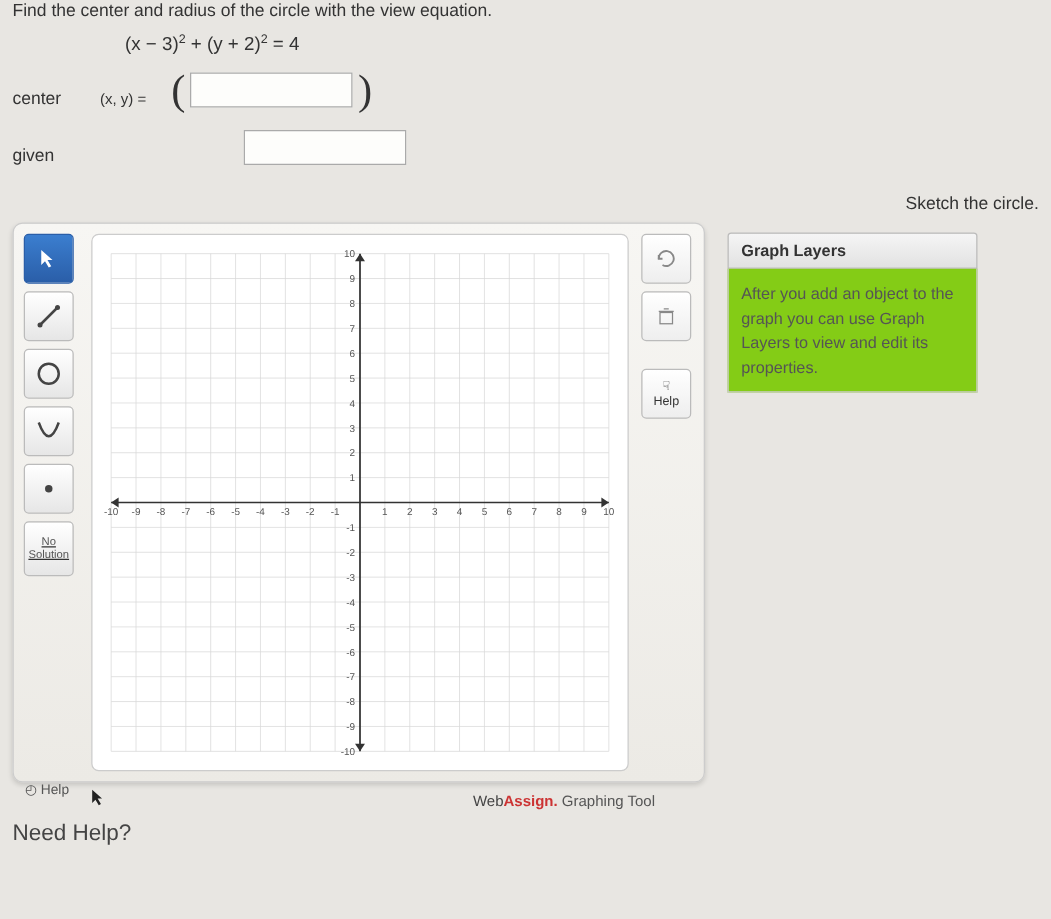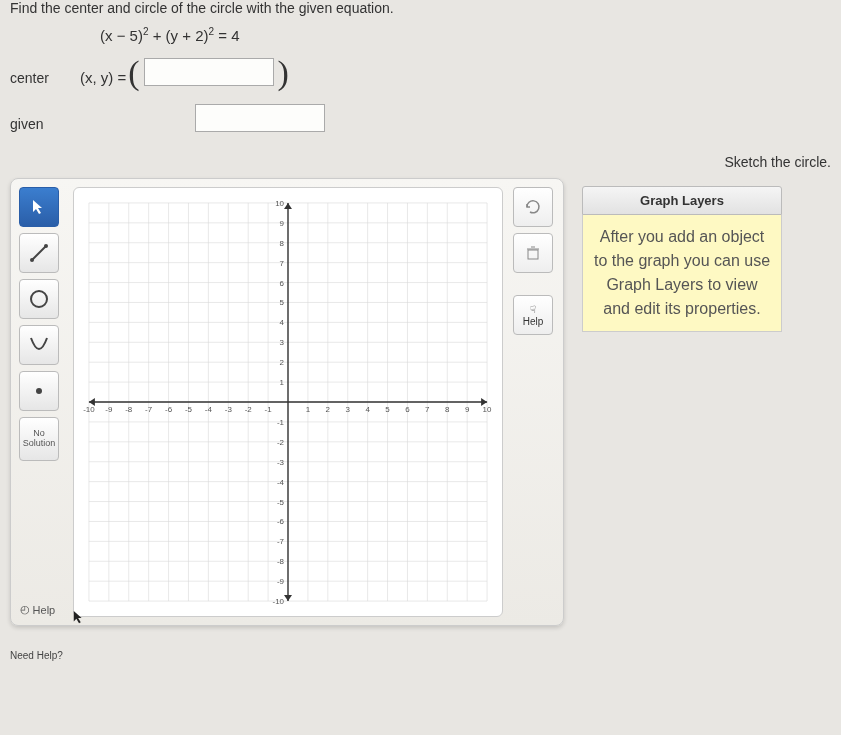--- a/index.html
+++ b/index.html
@@ -9,21 +9,21 @@
     color: #333;
     padding: 0 10px 20px 10px;
     width: 841px;
     overflow: hidden;
   }
   .question-text { font-size: 14px; color: #333; margin-bottom: 10px; }
   .equation { font-size: 15px; margin: 6px 0 14px 90px; white-space: nowrap; }
   .equation sup { font-size: 10px; vertical-align: super; }
   .row { display: flex; align-items: flex-end; margin: 8px 0; }
   .row-label { width: 70px; font-size: 14px; }
-  .xy { font-size: 15px; margin-right: 2px; }
+  .xy { font-size: 12px; margin-right: 20px; }
   .paren { font-size: 34px; font-family: "Times New Roman", serif; line-height: 0.8; }
   .answer-input {
     width: 130px; height: 28px;
     border: 1px solid #aaa;
     background: #fdfdfb;
     font-size: 13px;
     padding: 2px 4px;
     margin: 0 4px;
   }
   .radius-input { margin-left: 115px; margin-top: 10px; }
@@ -41,20 +41,21 @@
     padding: 8px;
     display: flex;
     gap: 8px;
     box-shadow: 0 2px 4px rgba(0,0,0,0.15);
   }
   .toolbar {
     display: flex;
     flex-direction: column;
     gap: 6px;
     width: 46px;
+    text-decoration: underline;
   }
   .tool {
     width: 40px; height: 40px;
     border: 1px solid #bbb;
     border-radius: 4px;
     background: linear-gradient(#fff,#e6e6e6);
     display: flex; align-items: center; justify-content: center;
     font-size: 16px;
     cursor: pointer;
   }
@@ -101,57 +102,57 @@
   .footer {
     text-align: right;
     font-size: 12px;
     color: #555;
     margin-top: 8px;
     padding-right: 40px;
   }
   .footer .wa1 { color: #444; font-weight: normal; }
   .footer .wa2 { color: #c33; font-weight: bold; }
 
-  .layers-panel { margin-left: 18px; margin-top: 8px; text-align: center; }
+  .layers-panel { margin-left: 18px; margin-top: 8px; }
   .layers-header {
     background: linear-gradient(#f5f5f5,#e2e2e2);
     border: 1px solid #bbb;
     padding: 6px 10px;
     font-size: 13px; font-weight: bold; color: #333;
     width: 200px;
     border-radius: 3px 3px 0 0;
   }
   .layers-body {
     border: 1px solid #ccc;
     border-top: none;
-    background: #fef9c3;
+    background: #84cc16;
     padding: 10px;
-    font-size: 16px; color: #555;
+    font-size: 13px; color: #555;
     width: 200px;
     line-height: 1.5;
   }
   .need-help {
-    margin-top: 24px; font-size: 10px; color: #444;
+    margin-top: 8px; font-size: 18px; color: #444;
     display: flex; align-items: center; gap: 8px;
   }
   .cursor-pointer {
     position: absolute;
     left: 62px; bottom: -2px;
     font-size: 16px;
     pointer-events: none;
   }
   .panel-container { position: relative; }
 </style>
 </head>
 <body>
 
-<div class="question-text">Find the center and circle of the circle with the given equation.</div>
+<div class="question-text">Find the center and radius of the circle with the view equation.</div>
 
 <div class="equation">
-  <span>(x − 5)</span><sup>2</sup><span> + (y + 2)</span><sup>2</sup><span> = 4</span>
+  <span>(x − 3)</span><sup>2</sup><span> + (y + 2)</span><sup>2</sup><span> = 4</span>
 </div>
 
 <div class="row">
   <span class="row-label">center</span>
   <span class="xy">(x, y)  =</span>
   <span class="paren">(</span>
   <input class="answer-input" style="">
   <span class="paren">)</span>
 </div>
 
@@ -317,20 +318,23 @@
     </div>
     <div class="help-link">
       <span>◴</span>
       <span>Help</span>
     </div>
     <span class="cursor-pointer">
       <svg width="14" height="14" viewBox="0 0 16 16">
           <path d="M2 1 L2 13 L5 10 L8 15 L10 14 L7 9 L11 9 Z" fill="#222"></path>
         </svg>
     </span>
+    <div class="footer">
+      <span class="wa1">Web</span><span class="wa2">Assign.</span><span> Graphing Tool</span>
+    </div>
   </div>
 
   <div class="layers-panel">
     <div class="layers-header">Graph Layers</div>
     <div class="layers-body">After you add an object to the graph you can use Graph Layers to view and edit its properties.</div>
   </div>
 </div>
 
 <div class="need-help">
   <span>Need Help?</span>

